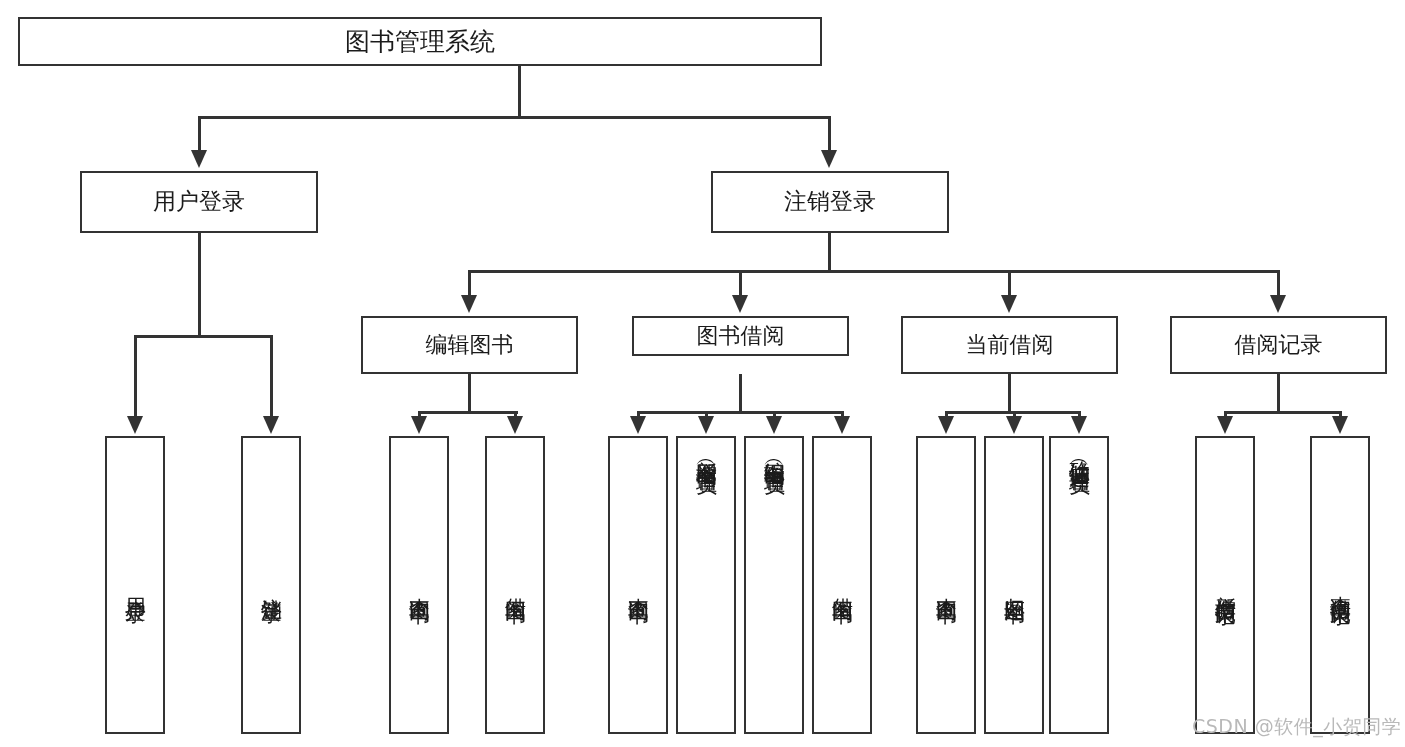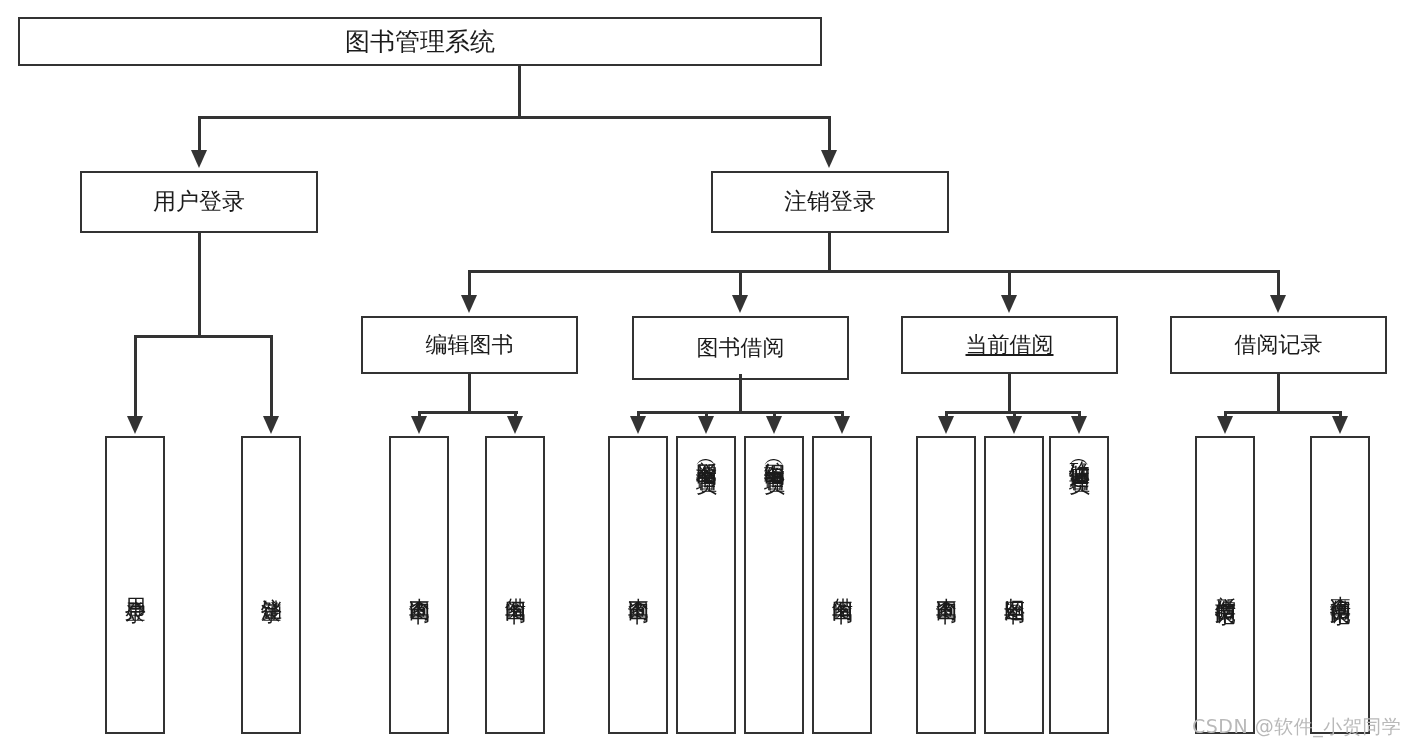--- a/index.html
+++ b/index.html
@@ -139,24 +139,24 @@
 
   <div class="vline" style="left:1008px; top:270px; height:28px;"></div>
   <div class="arrow" style="left:1001px; top:295px;"></div>
 
   <div class="vline" style="left:1277px; top:270px; height:28px;"></div>
   <div class="arrow" style="left:1270px; top:295px;"></div>
 
   <div class="node lvl3" style="left:361px; top:316px; width:217px; height:58px;">
     <span>编辑图书</span>
   </div>
-  <div class="node lvl3" style="left:632px; top:316px; width:217px; height:64px;">
+  <div class="node lvl3" style="left:632px; top:316px; width:217px; height:40px;">
     <span>图书借阅</span>
   </div>
-  <div class="node lvl3" style="left:901px; top:316px; width:217px; height:58px;text-decoration:underline;">
+  <div class="node lvl3" style="left:901px; top:316px; width:217px; height:58px;">
     <span>当前借阅</span>
   </div>
   <div class="node lvl3" style="left:1170px; top:316px; width:217px; height:58px;">
     <span>借阅记录</span>
   </div>
 
   <div class="vline" style="left:468px; top:374px; height:37px;"></div>
   <div class="hline" style="left:418px; top:411px; width:100px;"></div>
   <div class="vline" style="left:418px; top:411px; height:8px;"></div>
   <div class="arrow" style="left:411px; top:416px;"></div>

